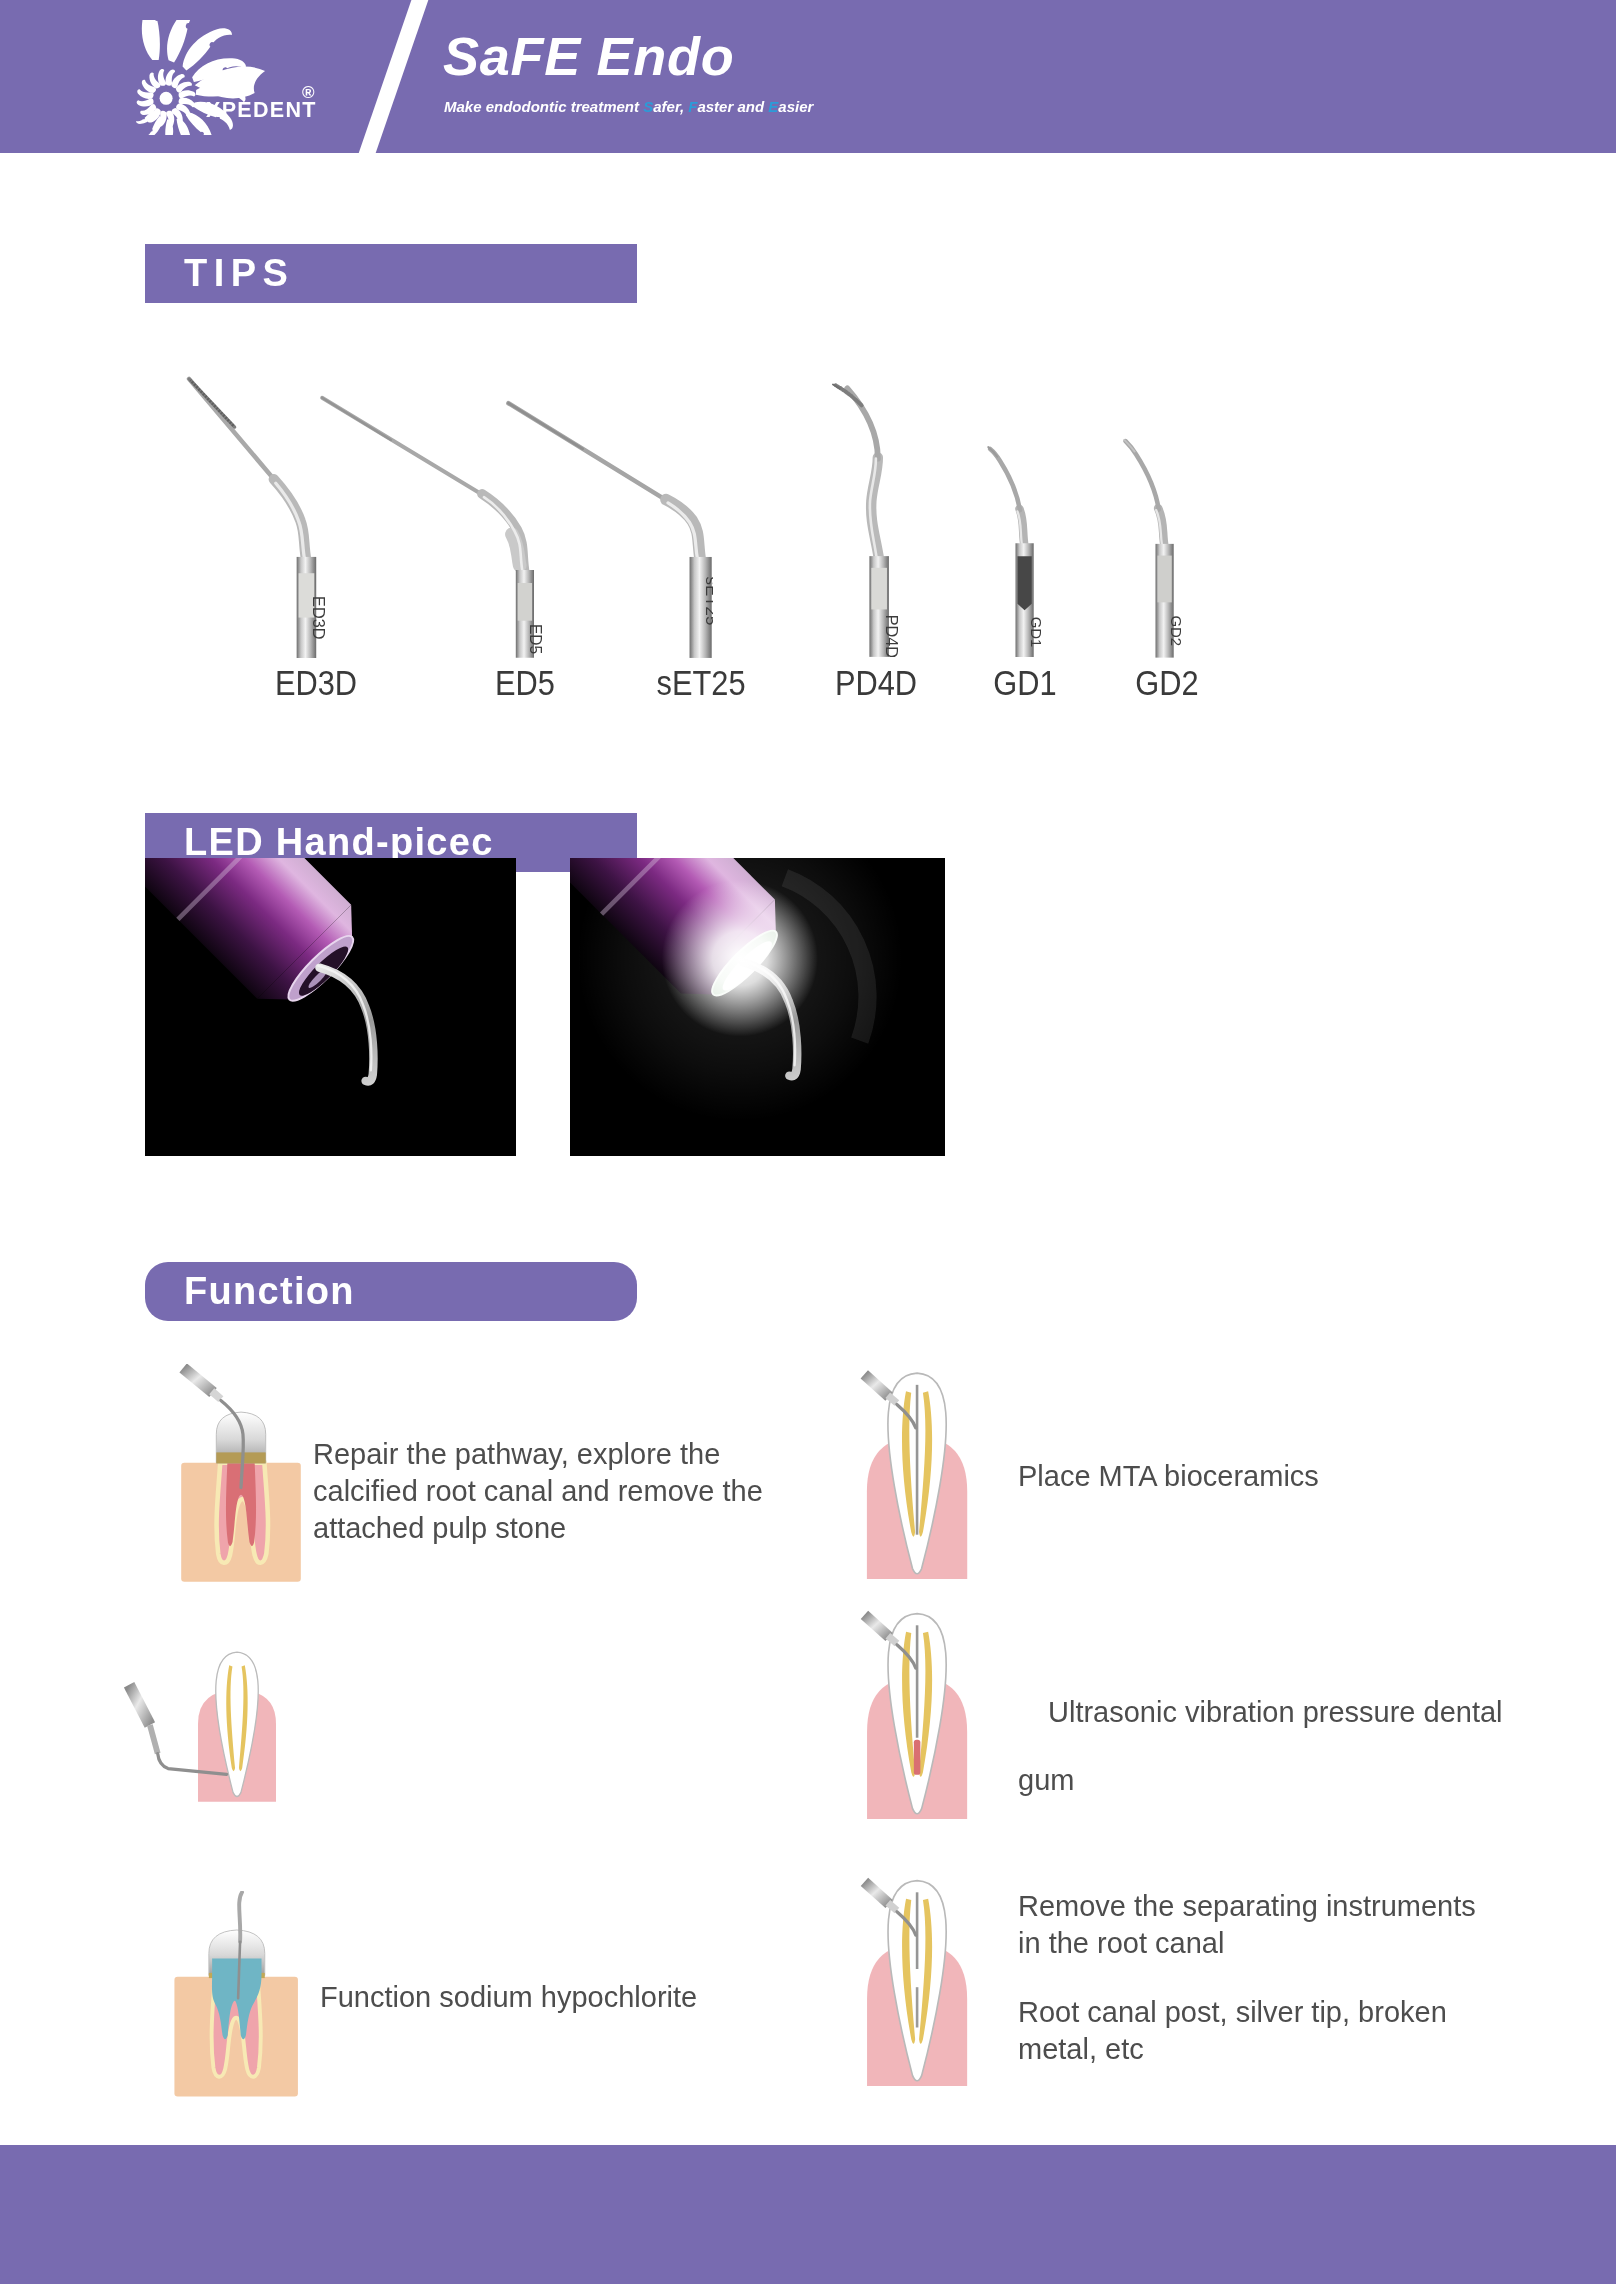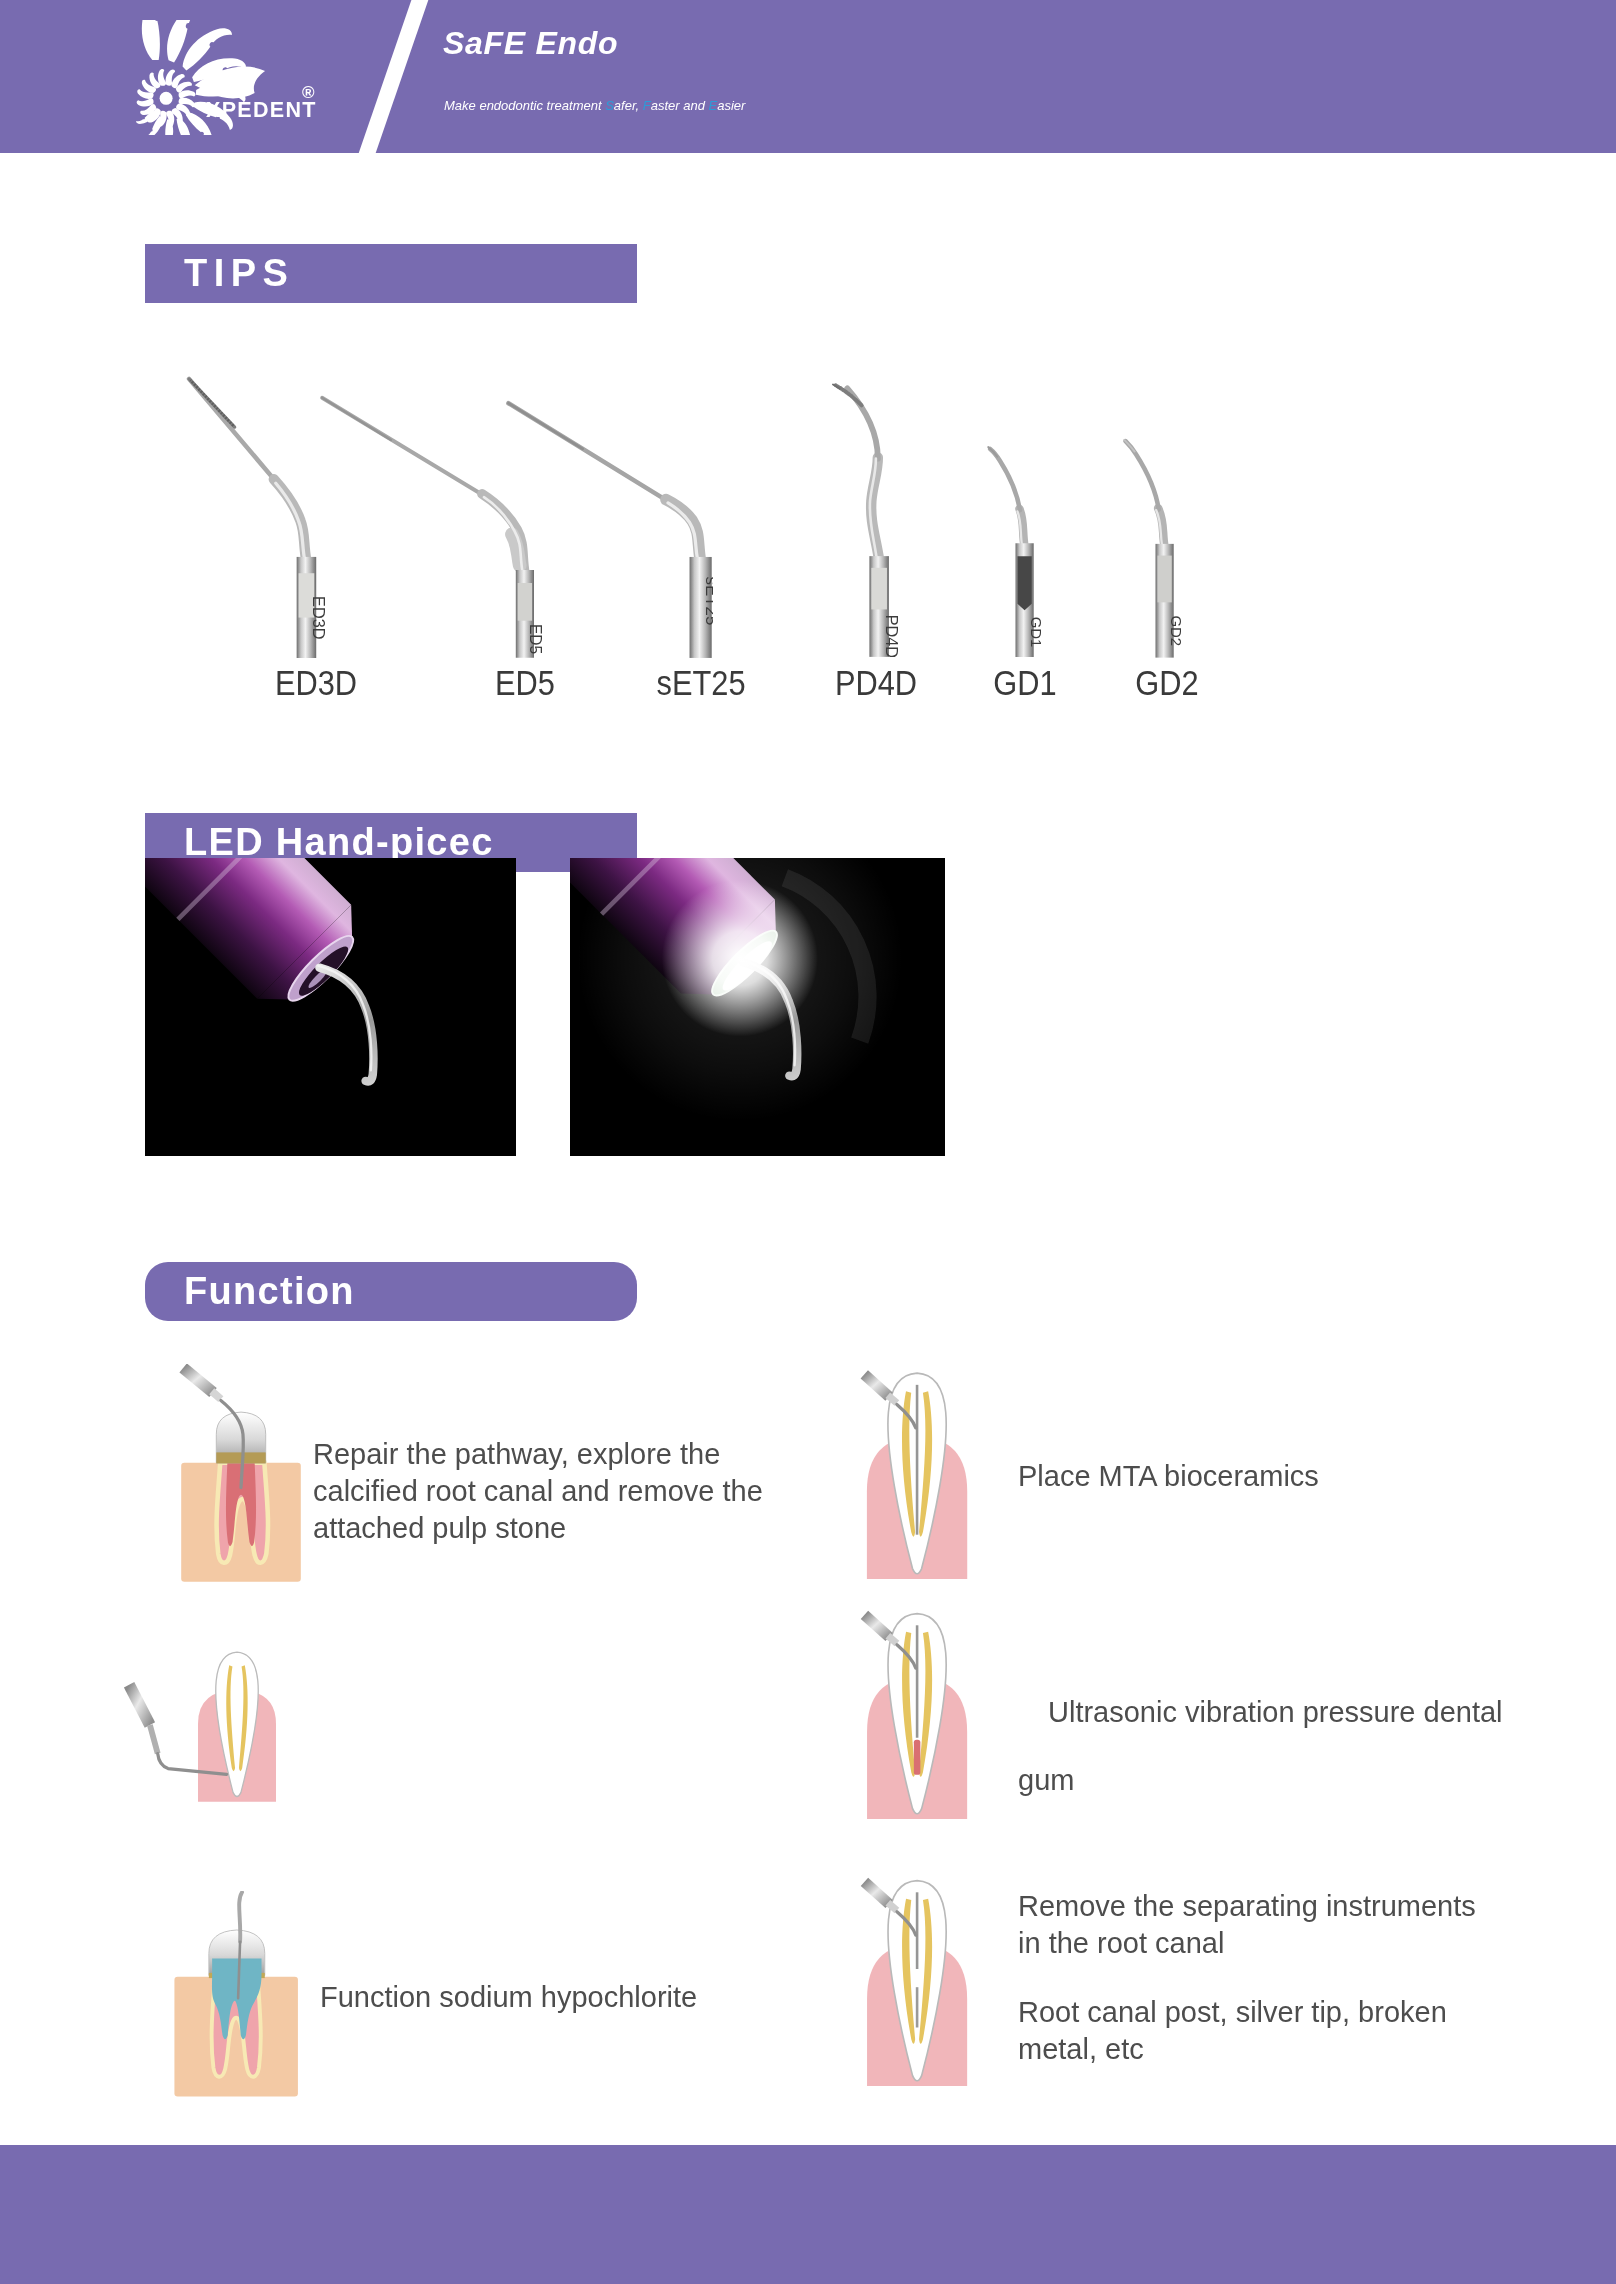--- a/index.html
+++ b/index.html
@@ -13,22 +13,22 @@
   .page{
     position:relative;width:1616px;height:2284px;background:#ffffff;
     overflow:hidden;margin:0 auto;
   }
   
   .header{position:absolute;left:0;top:0;width:1616px;height:153px;background:var(--purple);}
   .logo-svg{position:absolute;left:101px;top:19.5px;width:166px;height:115px;}
   .brand-text{position:absolute;left:206px;top:98px;color:#fff;font-weight:bold;font-size:21.5px;letter-spacing:1.3px;}
   .reg-mark{position:absolute;left:302px;top:83px;color:#fff;font-size:17px;font-weight:bold;}
   .slash{position:absolute;left:385px;top:-9px;width:15.6px;height:174px;background:#ffffff;transform:rotate(19deg);}
-  .main-title{position:absolute;left:443px;top:25px;color:#fff;font-size:32px;font-weight:bold;font-style:italic;letter-spacing:0.7px;}
-  .tagline{position:absolute;left:444px;top:98px;color:#fff;font-size:13px;font-weight:normal;font-style:italic;}
+  .main-title{position:absolute;left:443px;top:25px;color:#fff;font-size:54px;font-weight:bold;font-style:italic;letter-spacing:0.7px;}
+  .tagline{position:absolute;left:444px;top:98px;color:#fff;font-size:15px;font-weight:bold;font-style:italic;}
   .tagline .hl{color:var(--blue);}
   
   .banner{
     position:absolute;left:145px;width:492px;height:59px;background:var(--purple);
     color:#fff;font-weight:bold;font-size:38px;display:flex;align-items:center;
     padding-left:39px;
   }
   .banner-tips{top:244px;letter-spacing:6.5px;}
   .banner-led{top:795px;letter-spacing:1.3px;margin-top:18px;}
   .banner-fn{top:1262px;letter-spacing:1.3px;border-radius:23px;}

